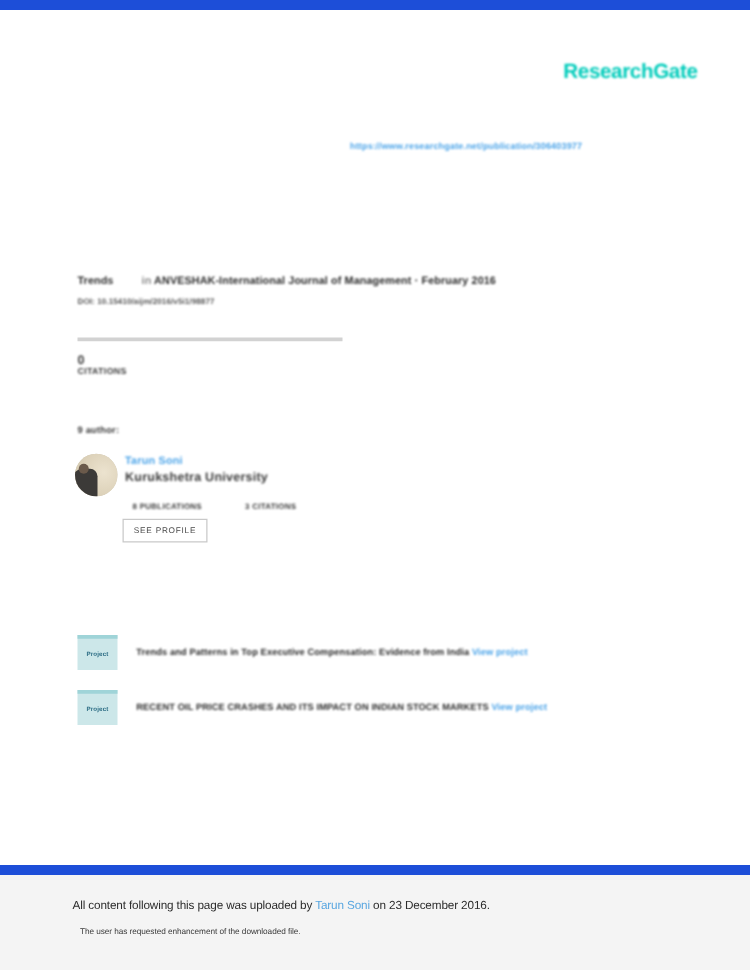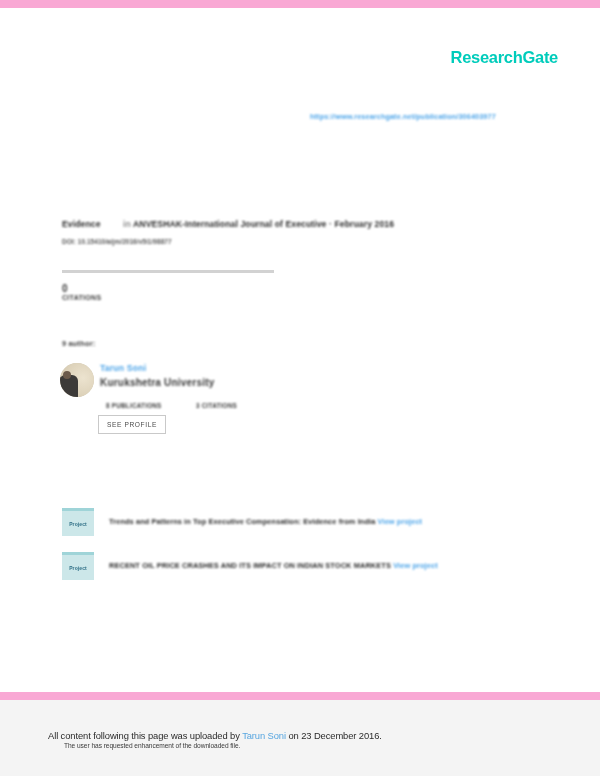--- a/index.html
+++ b/index.html
@@ -13,21 +13,21 @@
     height: 776px;
     overflow: hidden;
     font-family: "Liberation Sans", sans-serif;
     position: relative;
   }
 
   
   #viewer {
     position: absolute;
     inset: 0;
-    background: #f9a8d4;
+    background: #1d4ed8;
   }
 
   
   #pdf-page {
     position: absolute;
     left: 0;
     top: 8px;
     width: 600px;
     height: 684px;
     background: #ffffff;
@@ -48,21 +48,21 @@
     font-weight: bold;
     letter-spacing: -0.3px;
     color: #00ccbb;
     filter: blur(0.7px);
     white-space: nowrap;
   }
 
   
   #rg-url {
     position: absolute;
-    left: 310px;
+    left: 280px;
     top: 104px;
     font-size: 7.2px;
     font-weight: bold;
     letter-spacing: 0.15px;
     color: #4aa3e8;
     white-space: nowrap;
     filter: blur(0.85px);
   }
 
   
@@ -306,27 +306,26 @@
   #footer {
     position: absolute;
     left: 0;
     top: 700px;
     width: 600px;
     height: 76px;
     background: #f4f4f4;
   }
   #footer-upload-line {
     position: absolute;
-    left: 48px;
+    left: 58px;
     top: 18px;
     font-size: 9.4px;
     color: #2b2b2b;
     letter-spacing: -0.1px;
     white-space: nowrap;
-    margin-top: 12px;
   }
   #footer-upload-line .author-link {
     color: #58a6e0;
     cursor: pointer;
   }
   #footer-enhance-line {
     position: absolute;
     left: 64px;
     top: 42px;
     font-size: 6.6px;
@@ -342,23 +341,23 @@
 <div id="viewer">
 
   <div id="pdf-page">
     <div class="page-inner">
 
       <div id="rg-logo">ResearchGate</div>
 
       <div id="rg-url">https://www.researchgate.net/publication/306403977</div>
 
       <div id="article-line">
-        <span>Evidence</span>
+        <span>Trends</span>
         <span class="light">in</span>
-        <span>ANVESHAK-International Journal of Executive</span>
+        <span>ANVESHAK-International Journal of Management</span>
         <span>·</span>
         <span>February 2016</span>
       </div>
 
       <div id="doi-line">DOI: 10.15410/aijm/2016/v5i1/98877</div>
 
       <div class="metric left">
         <div class="rule"></div>
         <div class="value">0</div>
         <div class="label">CITATIONS</div>

